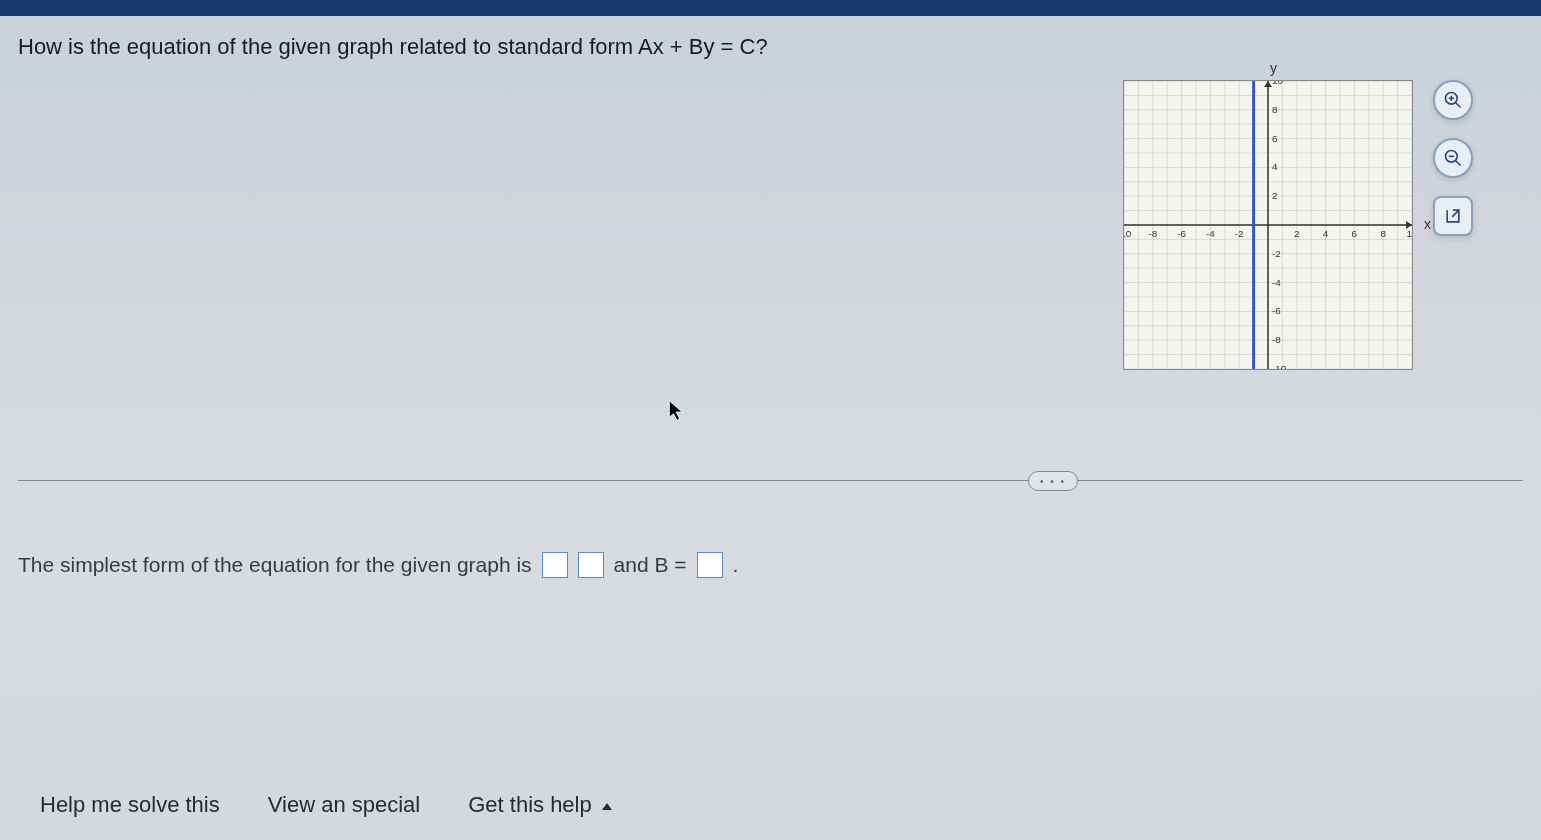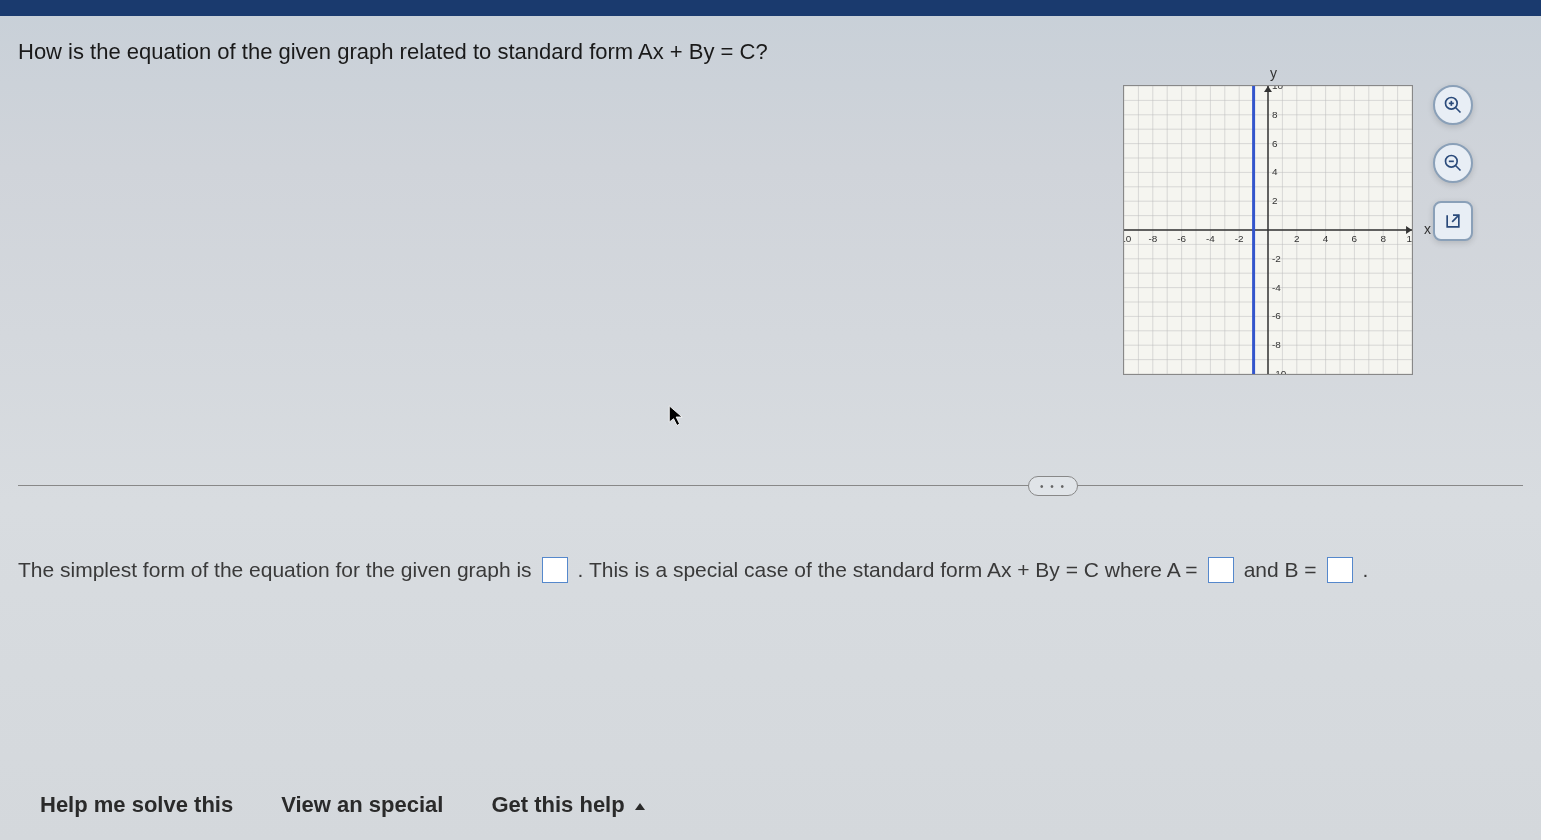--- a/index.html
+++ b/index.html
@@ -10,22 +10,21 @@
       height: 840px;
       position: relative;
       overflow: hidden;
     }
     .top-border {
       height: 16px;
       background: #1a3a6e;
       width: 100%;
     }
     .content {
-      padding: 0 18px 0 18px;
-      margin-top: 23px;
+      padding: 18px 18px 0 18px;
     }
     .question-text {
       font-size: 22px;
       color: #1a1a1a;
       margin-bottom: 10px;
     }
     .top-section {
       position: relative;
       height: 400px;
     }
@@ -125,21 +124,21 @@
     .bottom-links {
       position: absolute;
       bottom: 22px;
       left: 40px;
       display: flex;
       gap: 48px;
       align-items: center;
     }
     .link-item {
       font-size: 22px;
-      font-weight: bold;
+      font-weight: normal;
       color: #2a2a2a;
       cursor: pointer;
     }
     .caret-up {
       display: inline-block;
       width: 0; height: 0;
       border-left: 5px solid transparent;
       border-right: 5px solid transparent;
       border-bottom: 7px solid #2a2a2a;
       margin-left: 4px;
@@ -272,21 +271,20 @@
 
   </div>
 
   <div class="divider-row">
     <div class="more-dots">• • •</div>
   </div>
 
   <div class="answer-row">
     <span>The simplest form of the equation for the given graph is</span>
     <span class="answer-box"></span>
-    <span>. This is a special case of the standard form Ax + By = C where A =</span>
     <span class="answer-box"></span>
     <span>and B =</span>
     <span class="answer-box"></span>
     <span>.</span>
   </div>
 
 </div>
 
 <div class="bottom-links">
   <span class="link-item">Help me solve this</span>

